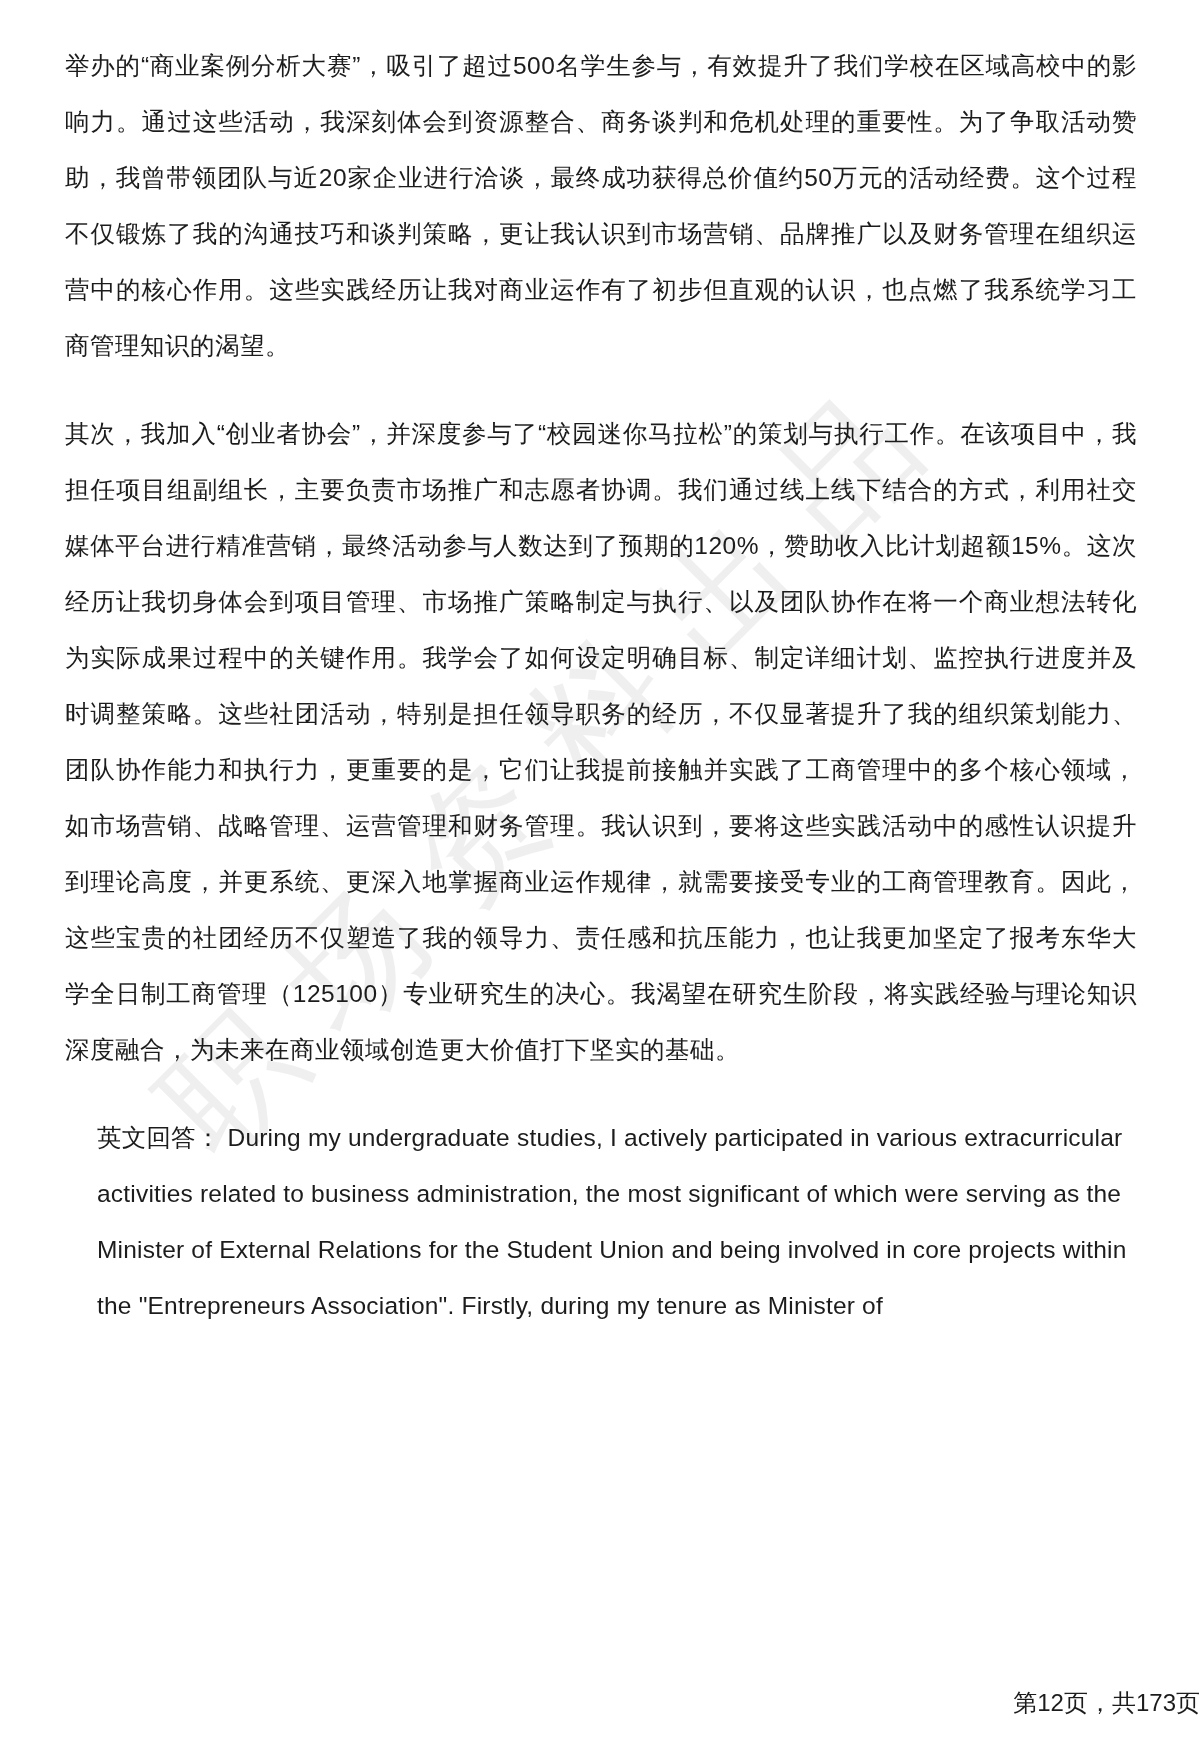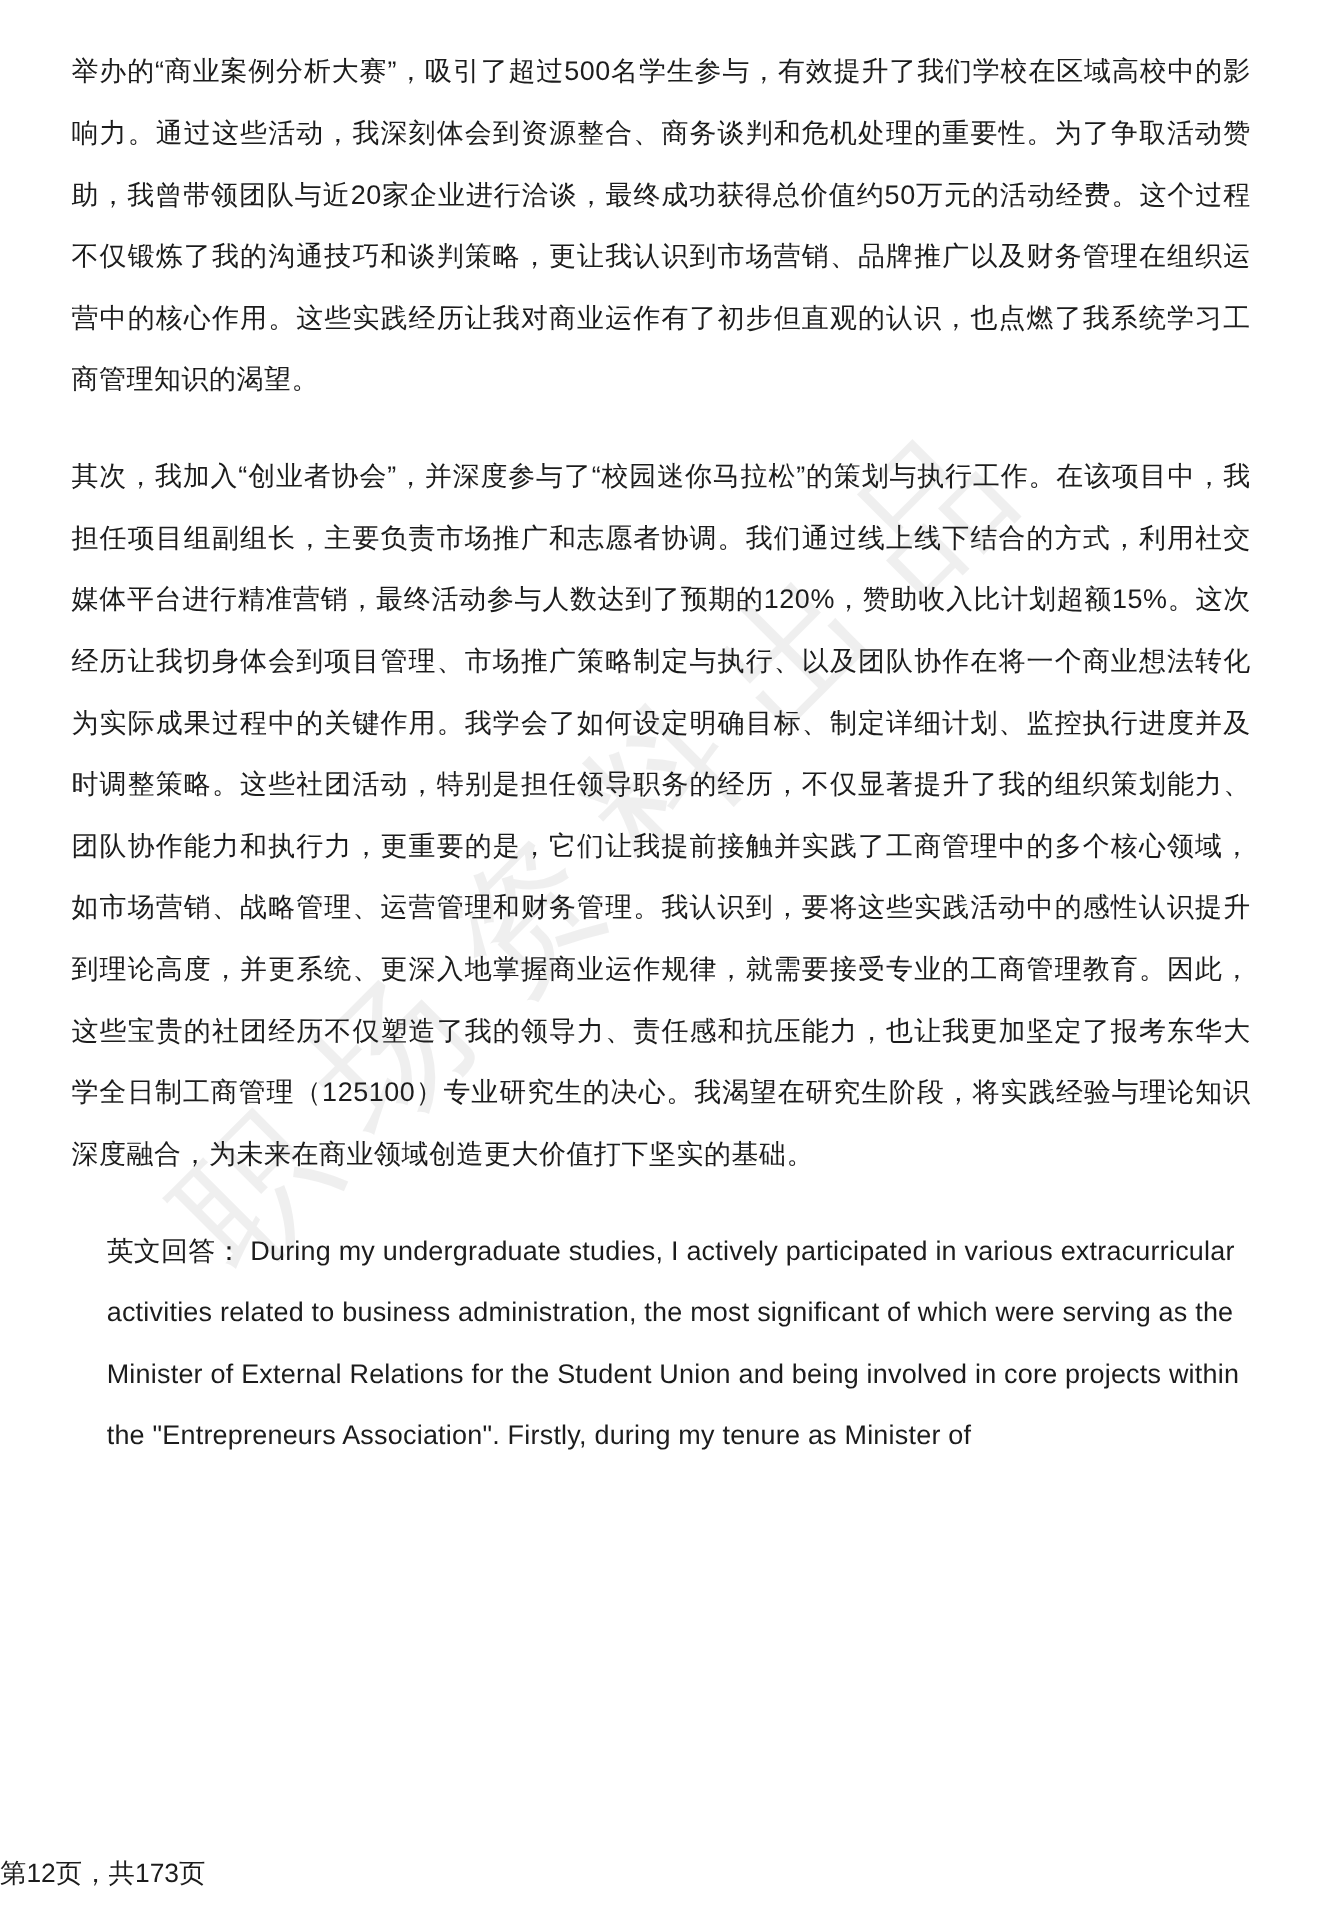--- a/index.html
+++ b/index.html
@@ -54,21 +54,21 @@
     transform: rotate(-45deg);
     transform-origin: left center;
     pointer-events: none;
     user-select: none;
   }
   .footer {
     position: absolute;
     left: 0;
     bottom: 36px;
     width: 100%;
-    text-align: left;
+    text-align: right;
     font-size: 24px;
     color: #1c1c1c;
     z-index: 2;
   }
 </style>
 </head>
 <body>
 
 <div class="page">
 

